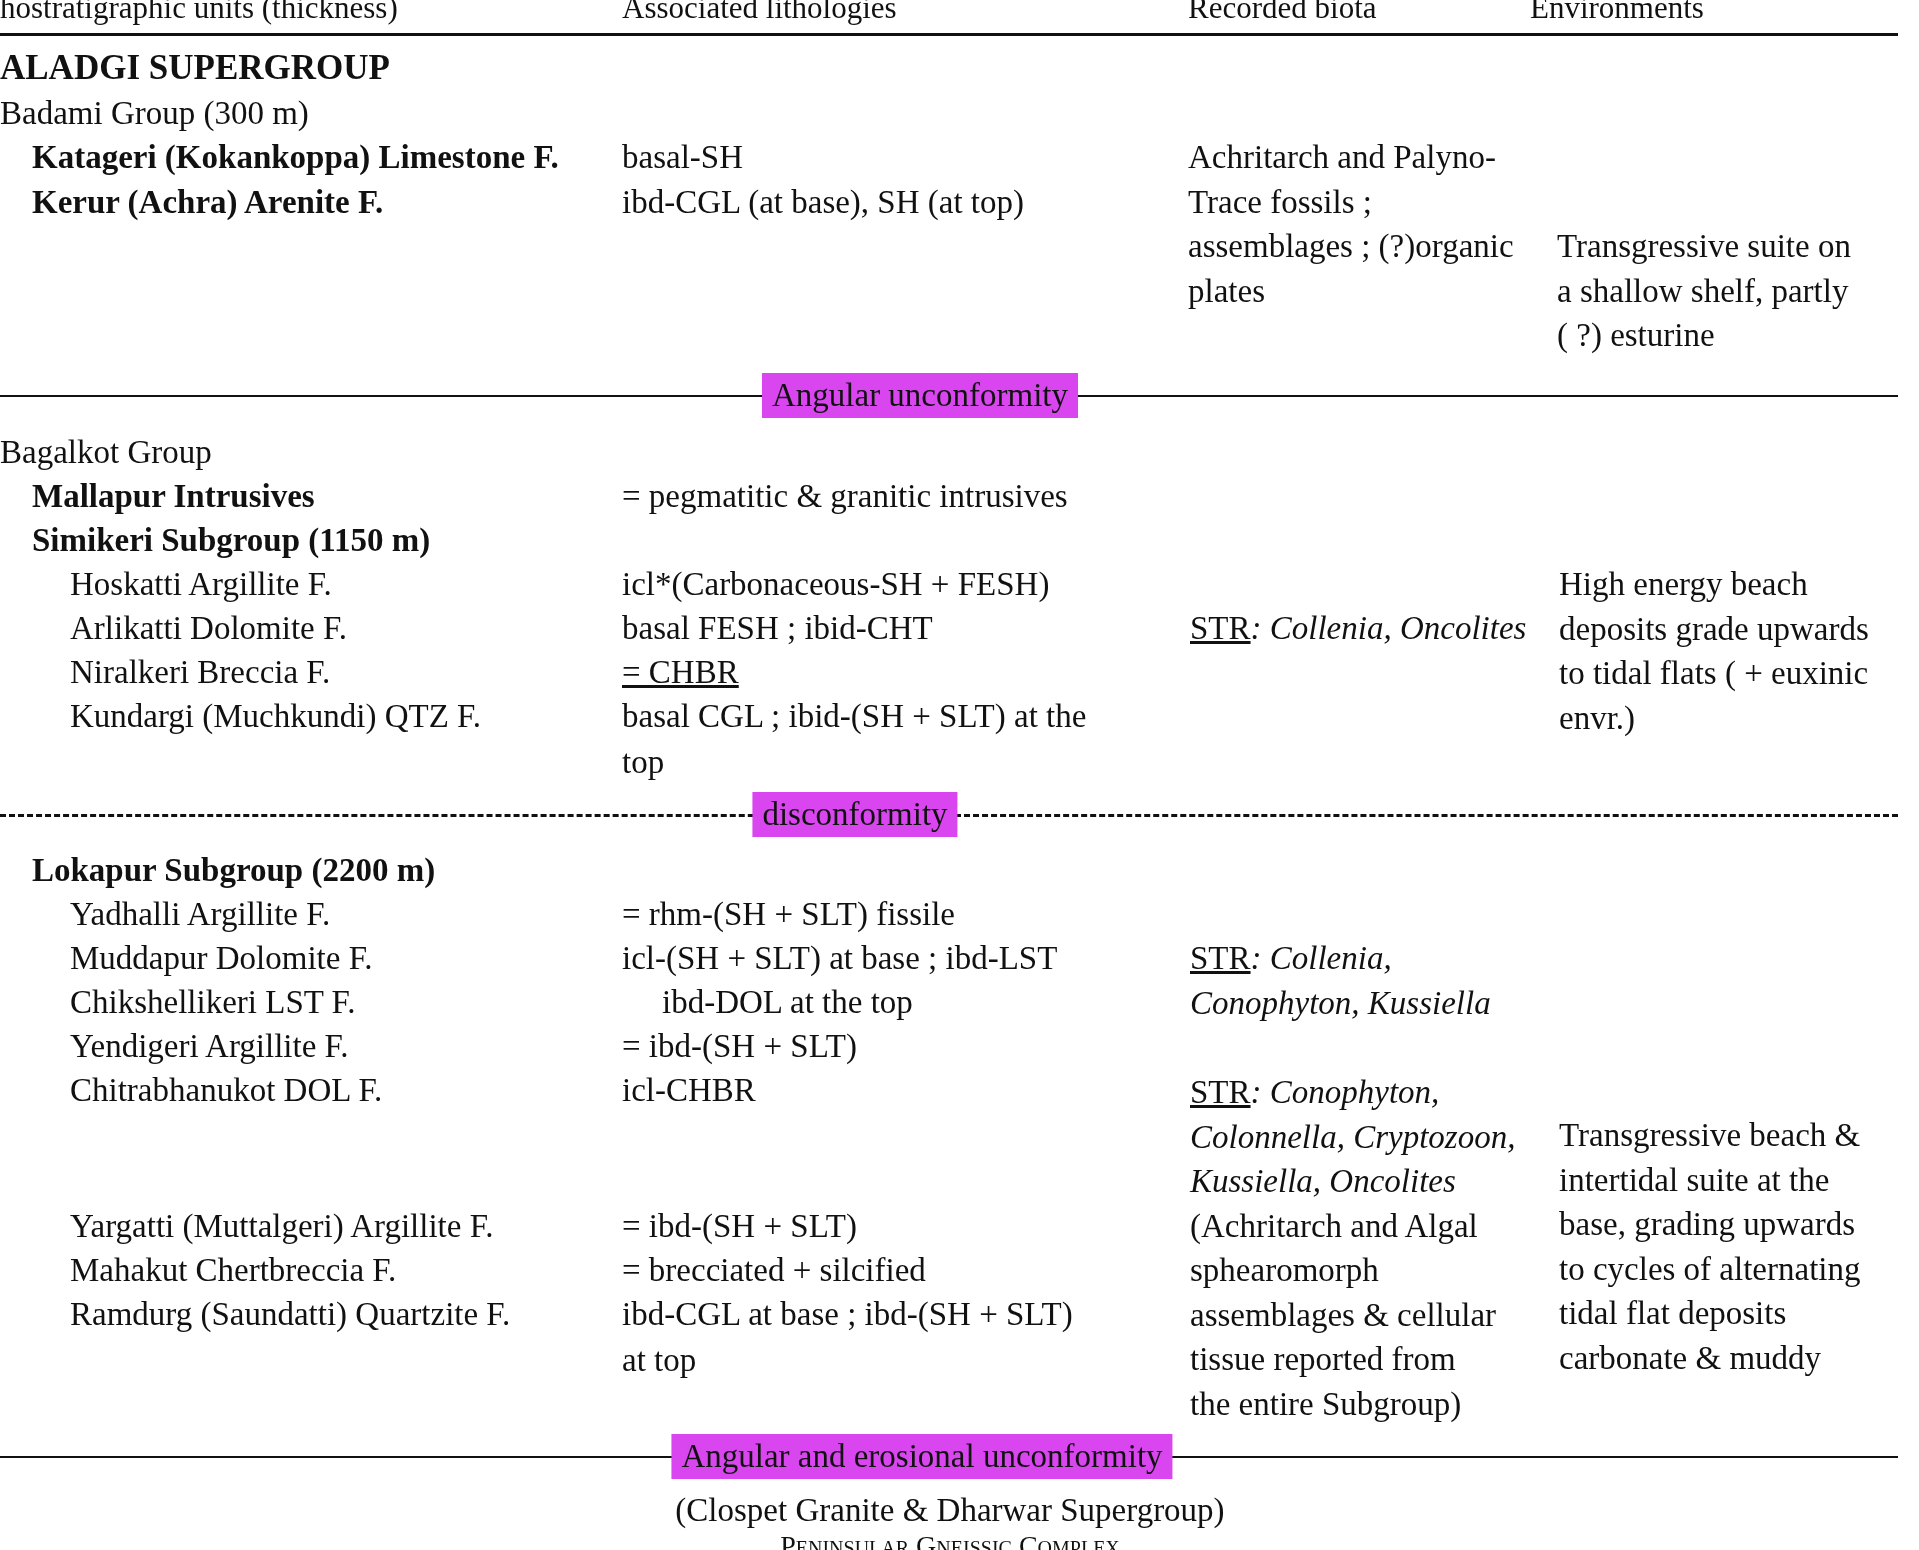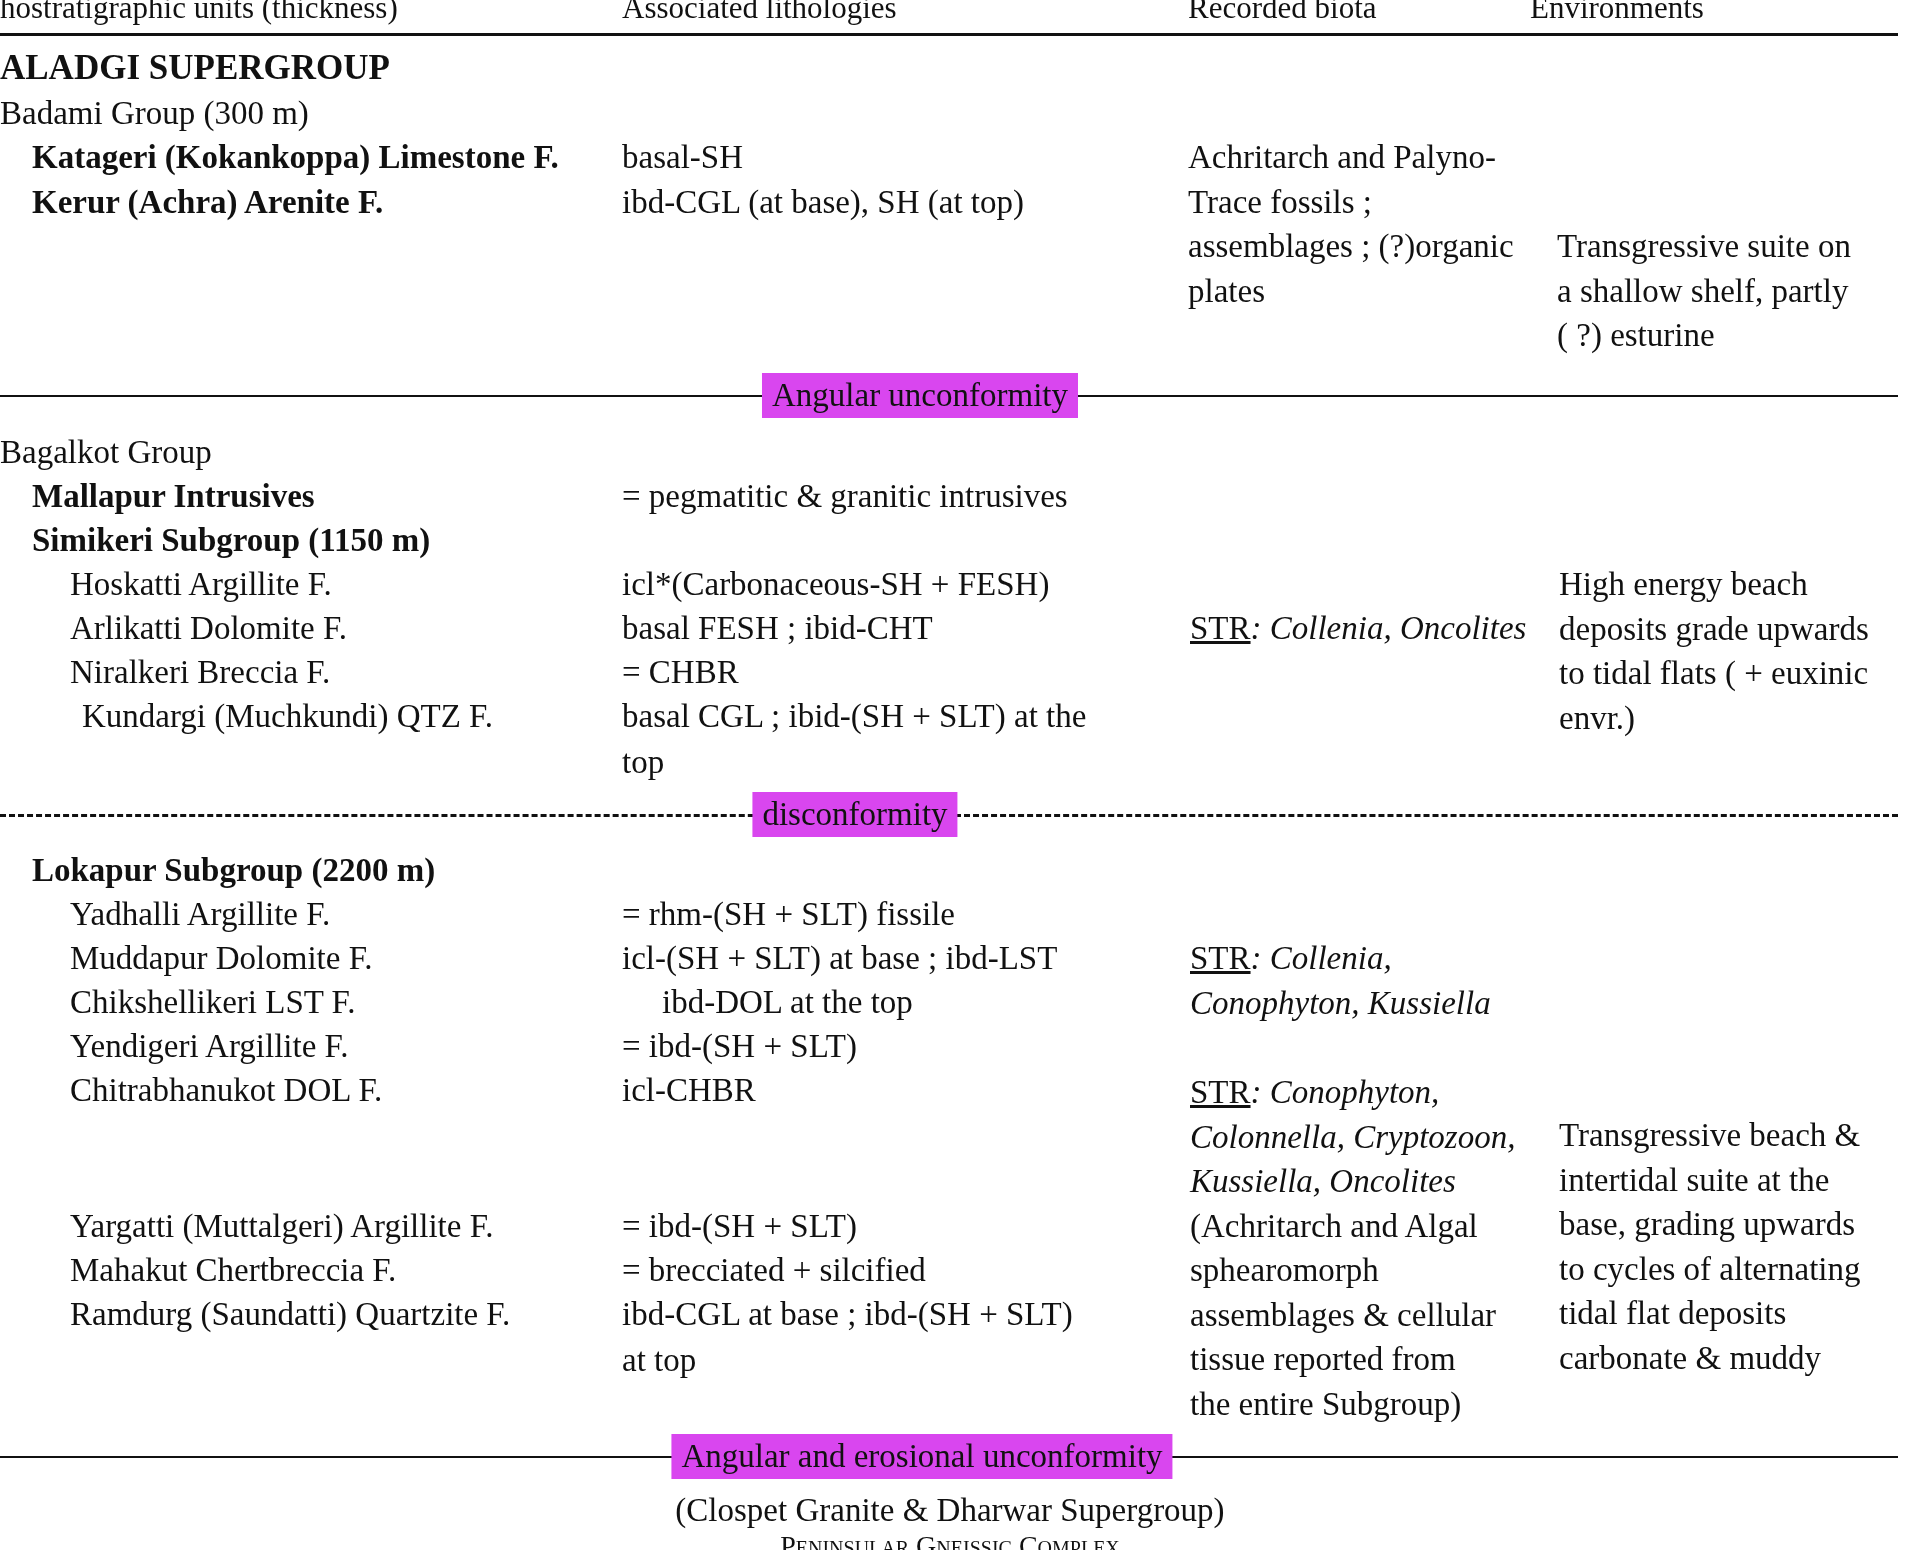--- a/index.html
+++ b/index.html
@@ -62,22 +62,22 @@
 <div class="abs c1" style="top:430px;">Bagalkot Group</div>
 <div class="abs c1a" style="top:474px;">Mallapur Intrusives</div>
 <div class="abs c2" style="top:474px;">= pegmatitic &amp; granitic intrusives</div>
 <div class="abs c1a" style="top:518px;">Simikeri Subgroup (1150 m)</div>
 
 <div class="abs c1b" style="top:562px;">Hoskatti Argillite F.</div>
 <div class="abs c2" style="top:562px;">icl*(Carbonaceous-SH + FESH)</div>
 <div class="abs c1b" style="top:606px;">Arlikatti Dolomite F.</div>
 <div class="abs c2" style="top:606px;">basal FESH ; ibid-CHT</div>
 <div class="abs c1b" style="top:650px;">Niralkeri Breccia F.</div>
-<div class="abs c2" style="top:650px;">= CHBR</div>
-<div class="abs c1b" style="top:694px;margin-left:12px;">Kundargi (Muchkundi) QTZ  F.</div>
+<div class="abs c2" style="top:650px;text-decoration:underline;">= CHBR</div>
+<div class="abs c1b" style="top:694px;">Kundargi (Muchkundi) QTZ  F.</div>
 <div class="abs c2" style="top:694px;">basal CGL ; ibid-(SH + SLT) at the</div>
 <div class="abs c2" style="top:740px;">top</div>
 
 <div class="abs" style="top:606px; left:1190px;">
   <span class="u">STR</span><span class="i">: Collenia, Oncolites</span>
 </div>
 <div class="block" style="top:562px; left:1559px;">
   <div>High energy beach</div>
   <div>deposits grade upwards</div>
   <div>to tidal flats ( + euxinic</div>

